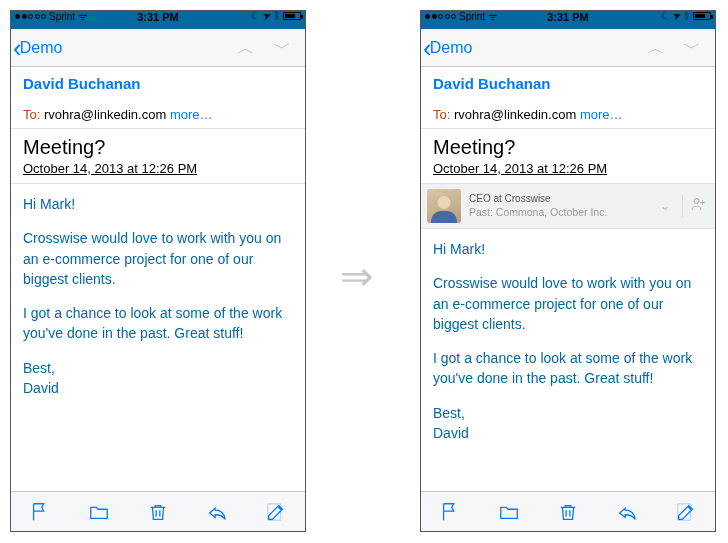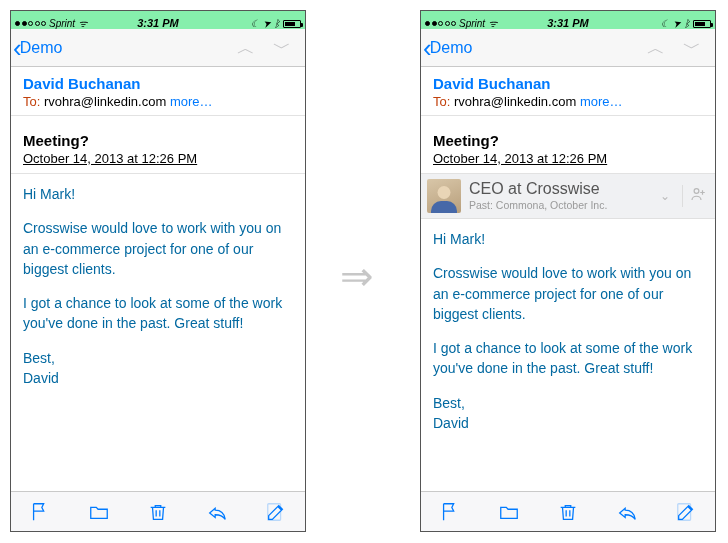--- a/index.html
+++ b/index.html
@@ -19,28 +19,27 @@
     background: #fff;
     display: flex;
     flex-direction: column;
   }
   .phone-left { left: 10px; top: 10px; }
   .phone-right { left: 420px; top: 10px; }
 
   
   .status {
     height: 18px;
-    background: #86efac;
+    background: #0369a1;
     display: flex;
-    align-items: flex-end;
+    align-items: flex-start;
     font-size: 10px;
     color: #000;
     padding: 0 4px;
     position: relative;
-    font-style: italic;
   }
   .status .left { display:flex; align-items:center; gap:3px; }
   .dots { display:flex; gap:1.5px; }
   .dot { width:5px; height:5px; border-radius:50%; border:0.8px solid #000; }
   .dot.full { background:#000; }
   .carrier { font-size:10px; font-weight:400; }
   .wifi-icon, .moon-icon, .loc-icon, .bt-icon { font-size:10px; line-height:1; }
   .status .center { position:absolute; left:50%; transform:translateX(-50%); font-weight:600; font-size:11px; }
   .status .right { margin-left:auto; display:flex; align-items:center; gap:3px; }
   .batt { display:inline-block; width:18px; height:8px; border:0.9px solid #000; border-radius:1px; position:relative; }
@@ -56,46 +55,46 @@
     align-items:center;
     padding:0 6px 0 2px;
   }
   .back { display:flex; align-items:center; color:#007aff; font-size:16px; cursor:pointer; }
   .back-chevron { font-size:26px; font-weight:300;  margin-right:-2px; line-height:1; }
   .nav-arrows { margin-left:auto; display:flex; gap:18px; padding-right:8px; }
   .nav-arrow { color:#c6c6c8; font-size:18px; cursor:pointer; }
 
   
   .sender-block { padding:8px 12px 6px; border-bottom:1px solid #e2e2e2; }
-  .sender-name { color:#007aff; font-weight:700; font-size:15px; margin-bottom:2px; }
+  .sender-name { color:#007aff; font-weight:700; font-size:15px; margin-bottom:15px; }
   .recipient-line { font-size:13px; color:#000; }
   .to-label { color:#c2410c; }
   .more-link { color:#007aff; cursor:pointer; }
 
   .subject-block { padding:7px 12px 7px; border-bottom:1px solid #e2e2e2; }
-  .subject { font-weight:700; font-size:15px; margin-bottom:2px;margin-top:9px; }
+  .subject { font-weight:400; font-size:20px; margin-bottom:2px; }
   .date { font-size:13px; color:#000;text-decoration:underline; }
 
   
   .profile-banner {
     background:#f0f1f3;
     border-bottom:1px solid #e0e0e0;
     display:flex;
     align-items:center;
     padding:5px 8px 5px 6px;
     gap:8px;
   }
   .avatar {
     width:34px; height:34px; border-radius:2px; background:linear-gradient(160deg,#d8c6a8,#b89f7c);
     position:relative; overflow:hidden; flex:none;
   }
   .avatar::before{content:"";position:absolute;left:50%;top:7px;transform:translateX(-50%);width:13px;height:13px;border-radius:50%;background:#e9d5b6;}
   .avatar::after{content:"";position:absolute;left:50%;bottom:-6px;transform:translateX(-50%);width:26px;height:18px;border-radius:10px 10px 0 0;background:#4668a8;}
   .profile-text { flex:1; line-height:1.25; overflow:hidden; }
-  .profile-title { font-size:16px; color:#555; }
+  .profile-title { font-size:10px; color:#555; }
   .profile-sub { font-size:10.5px; color:#9a9a9a; white-space:nowrap; overflow:hidden; text-overflow:ellipsis; }
   .chev-down { color:#bcbcbc; font-size:12px; padding:0 4px; cursor:pointer; }
   .add-person { color:#b8b8b8; font-size:16px; padding-left:6px; border-left:1px solid #ddd; cursor:pointer; }
 
   
   .mail-body {
     flex:1;
     padding:10px 12px;
     font-size:14px;
     line-height:1.45;

